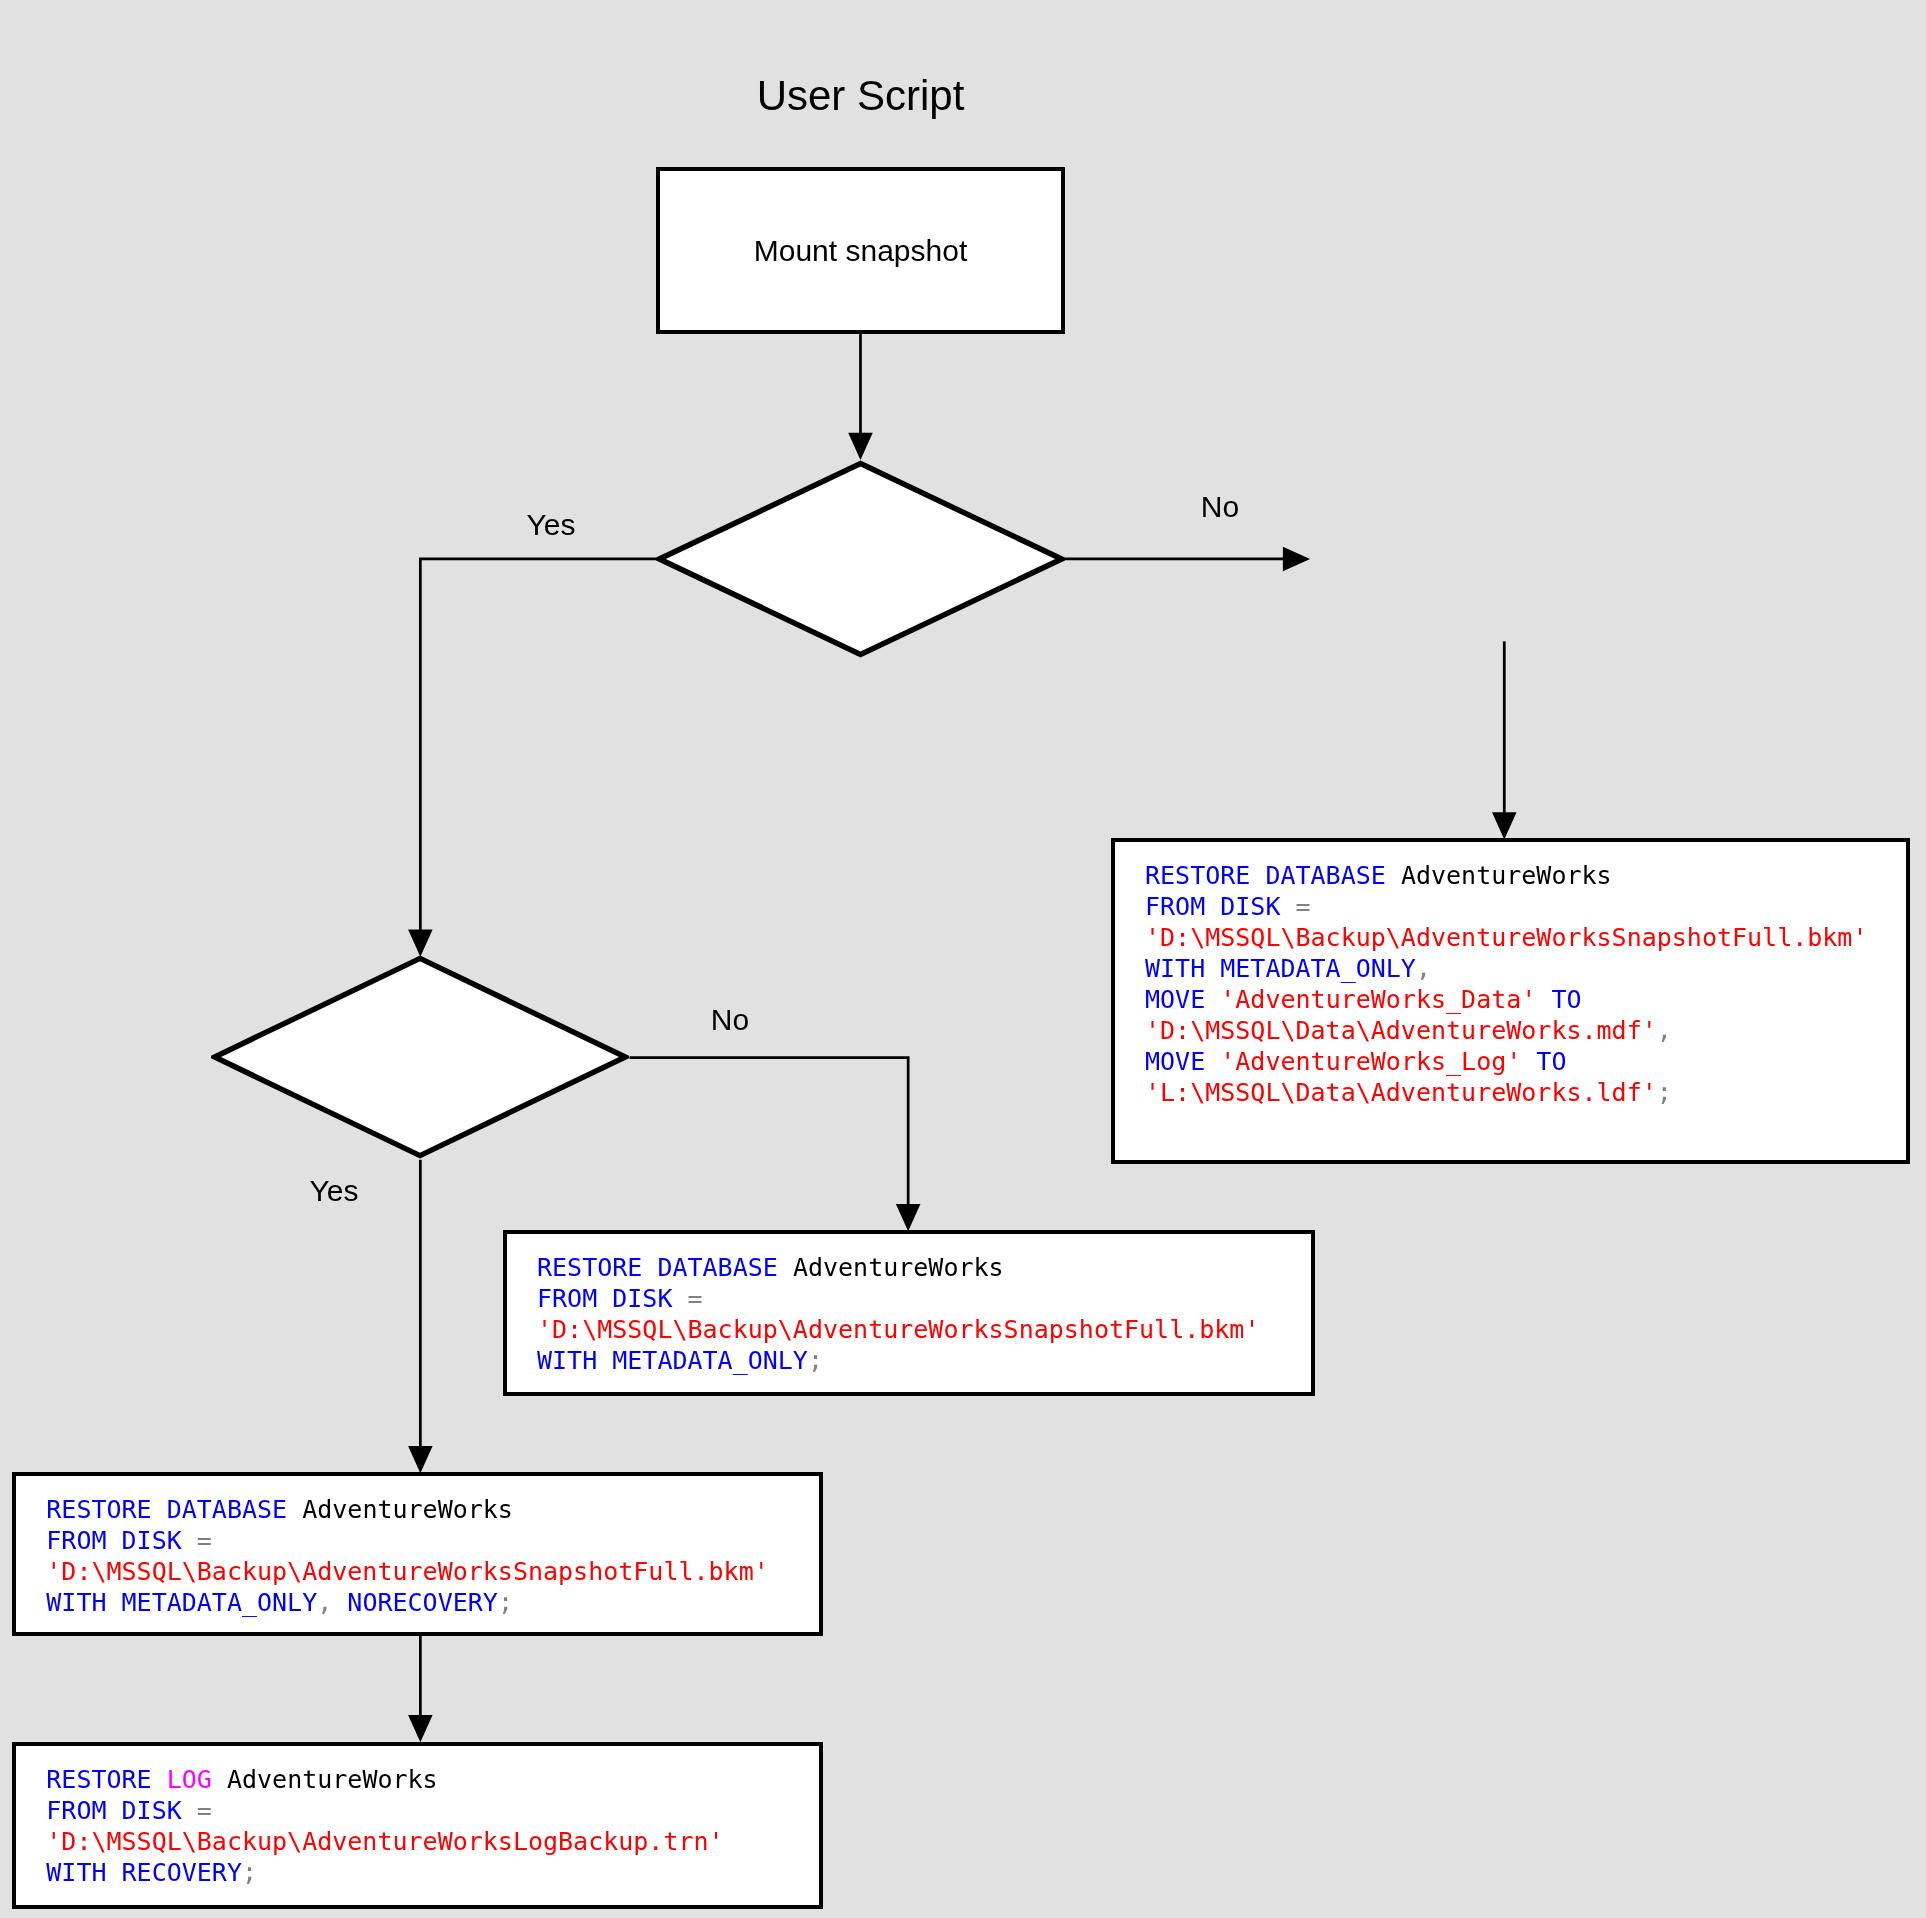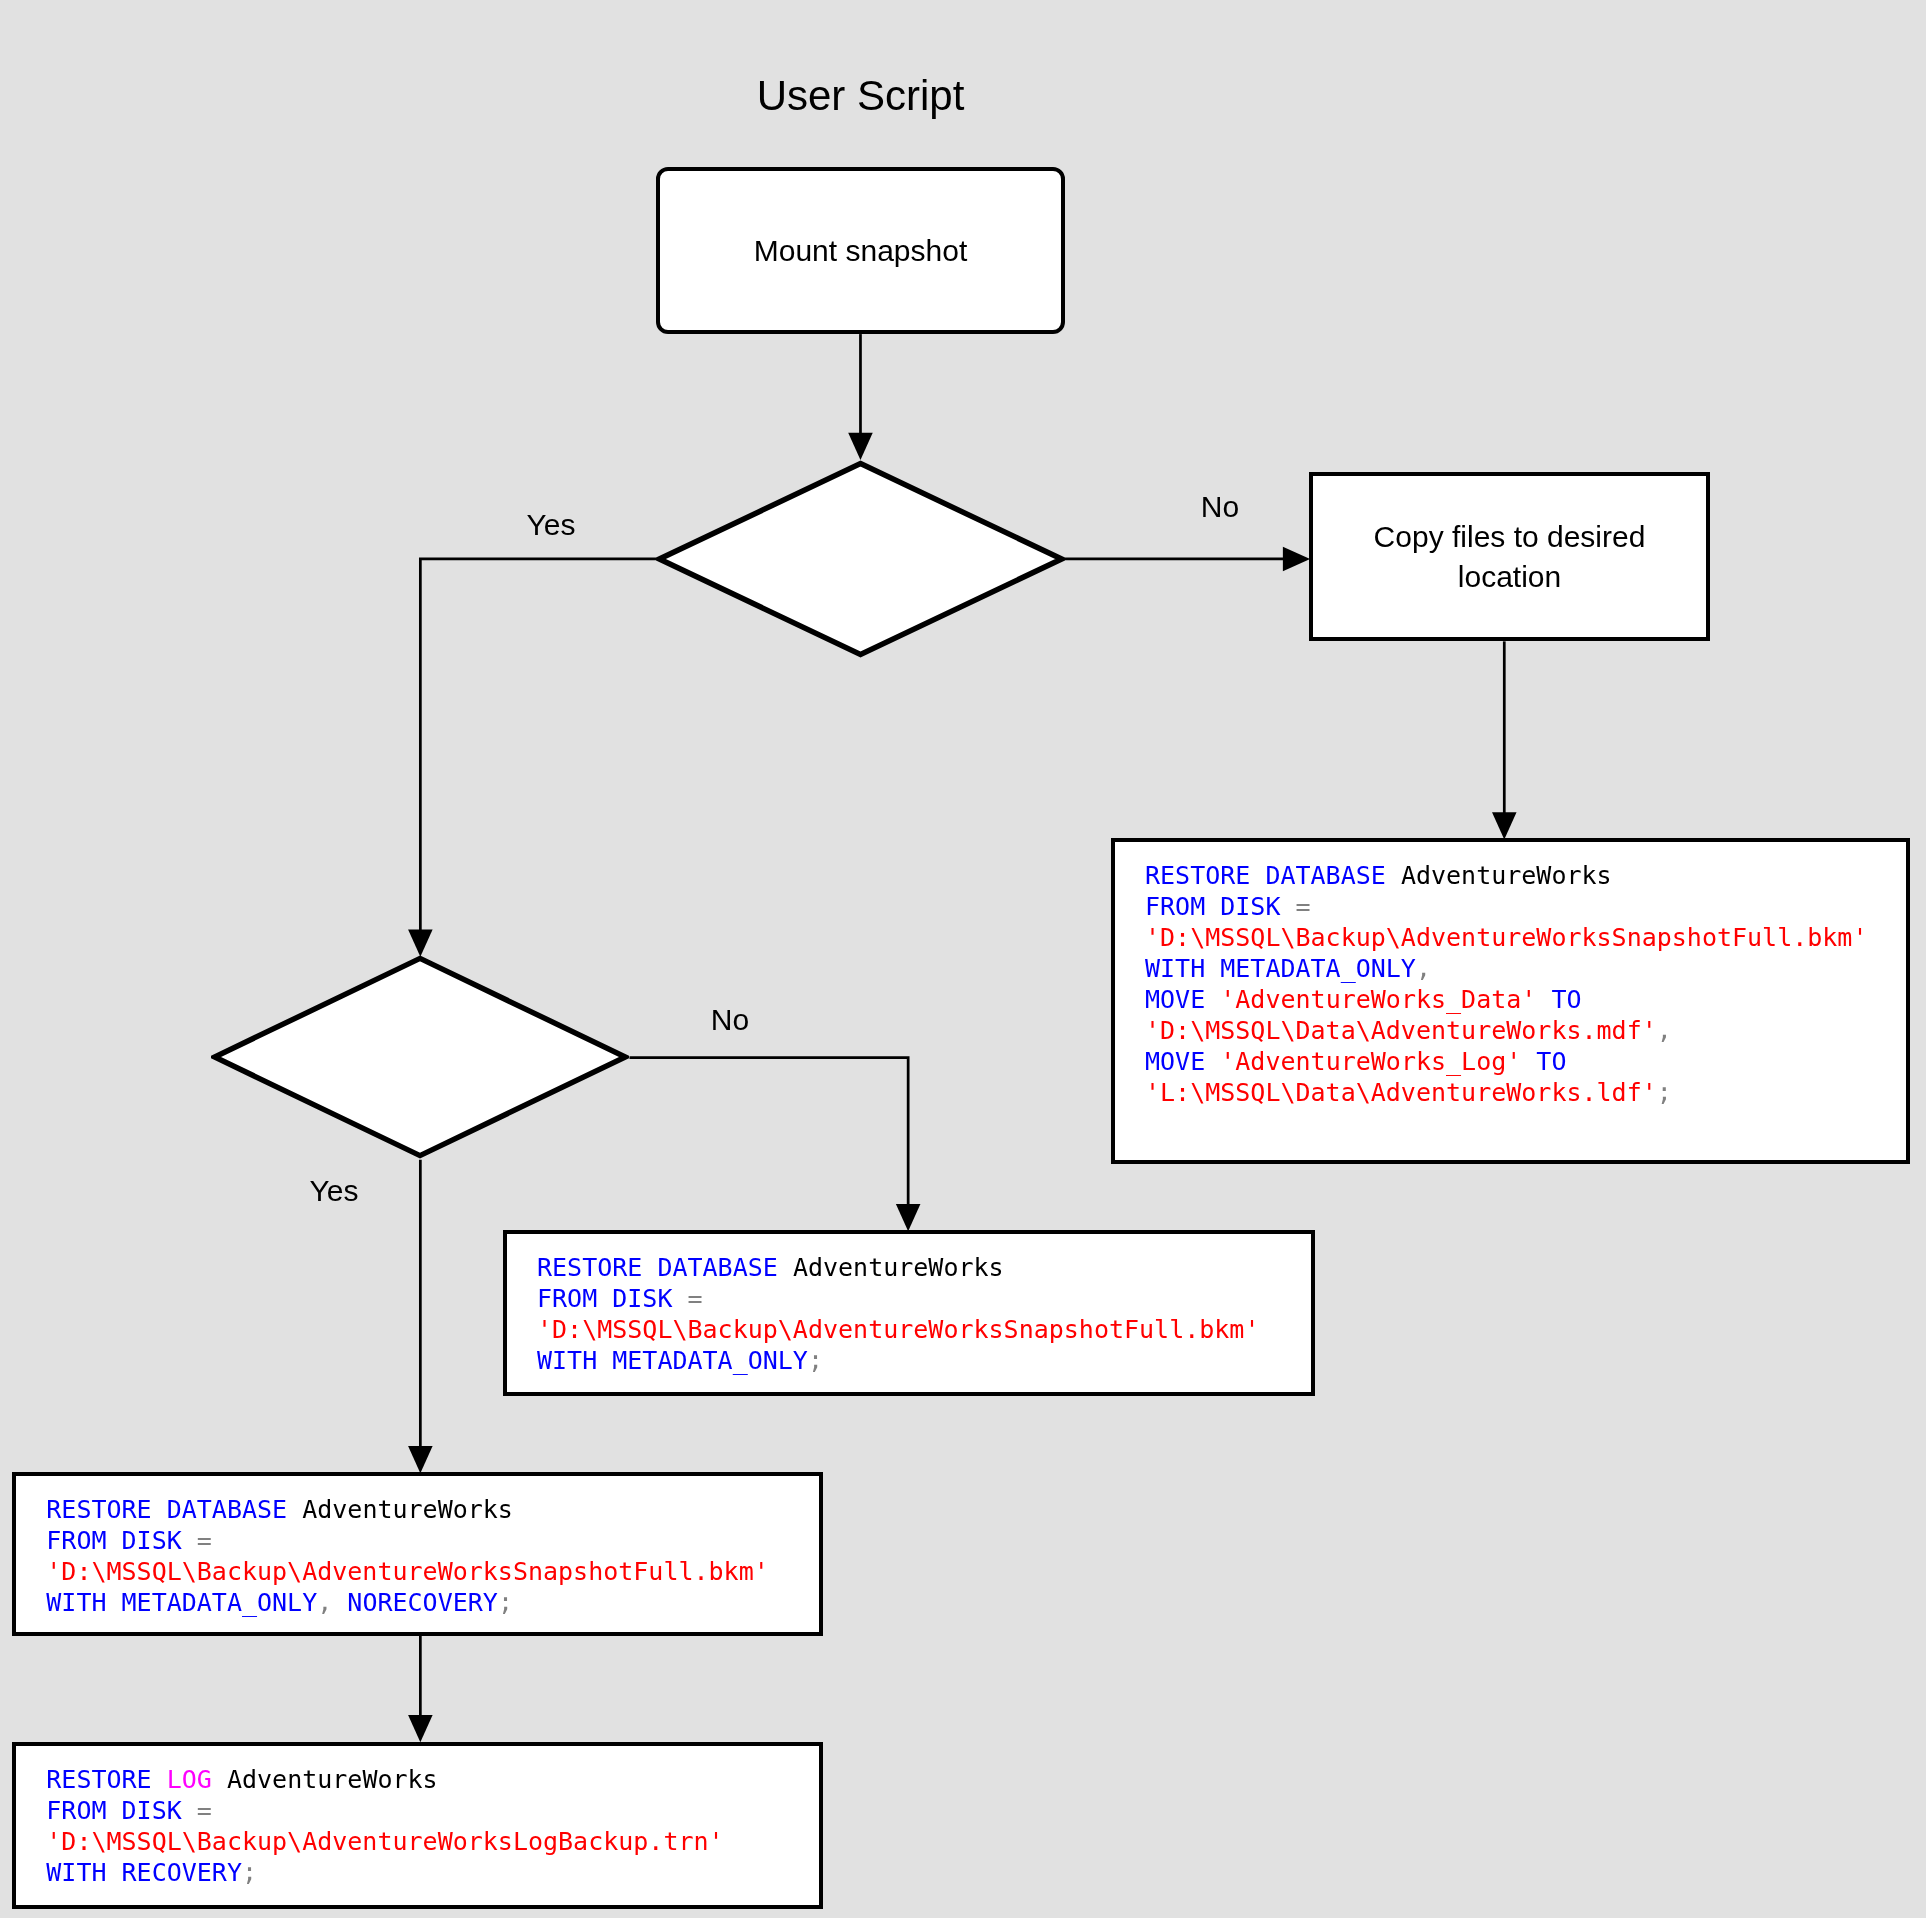--- a/index.html
+++ b/index.html
@@ -90,37 +90,33 @@
       <polygon points="1883,802 1883,838 1923,820"></polygon>
       <polygon points="2190,1192 2226,1192 2208,1232"></polygon>
       <polygon points="1315,1767 1351,1767 1333,1807"></polygon>
       <polygon points="599,2122 635,2122 617,2162"></polygon>
       <polygon points="599,2517 635,2517 617,2557"></polygon>
     </g>
   </svg>
 
   <div class="title node" style="left:656px;top:33px;width:409px;">User Script</div>
 
-  <div class="process-box node" style="left:656px;top:167px;width:409px;height:167px;border-radius:12px;">
+  <div class="process-box node" style="left:656px;top:167px;width:409px;height:167px;">
     <div>Mount snapshot</div>
   </div>
 
   <div class="diamond-wrap node" style="left:656px;top:460px;width:409px;height:198px;">
     <svg width="409" height="198" viewBox="0 0 600 290">
       <polygon points="300,5 595,145 300,285 5,145" fill="#ffffff" stroke="#000000" stroke-width="8"></polygon>
     </svg>
   </div>
 
   <div class="edge-label node" style="left:551px;top:528px;">Yes</div>
   <div class="edge-label node" style="left:1220px;top:510px;">No</div>
 
-  <div class="process-box node" style="left:1309px;top:472px;width:401px;height:169px;">
-    <div>Copy files to desired</div>
-    <div>location</div>
-  </div>
 
   <div class="code-box node" style="left:1111px;top:838px;width:799px;height:326px;"><div class="code-line"><span class="tok-k">RESTORE DATABASE</span><span class="tok-i"> AdventureWorks</span></div><div class="code-line"><span class="tok-k">FROM DISK</span><span class="tok-o"> =</span></div><div class="code-line"><span class="tok-s">'D:\MSSQL\Backup\AdventureWorksSnapshotFull.bkm'</span></div><div class="code-line"><span class="tok-k">WITH METADATA_ONLY</span><span class="tok-o">,</span></div><div class="code-line"><span class="tok-k">MOVE</span><span class="tok-s"> 'AdventureWorks_Data'</span><span class="tok-k"> TO</span></div><div class="code-line"><span class="tok-s">'D:\MSSQL\Data\AdventureWorks.mdf'</span><span class="tok-o">,</span></div><div class="code-line"><span class="tok-k">MOVE</span><span class="tok-s"> 'AdventureWorks_Log'</span><span class="tok-k"> TO</span></div><div class="code-line"><span class="tok-s">'L:\MSSQL\Data\AdventureWorks.ldf'</span><span class="tok-o">;</span></div></div>
 
   <div class="diamond-wrap node" style="left:211px;top:955px;width:418px;height:204px;">
     <svg width="418" height="204" viewBox="0 0 614 300">
       <polygon points="307,5 609,150 307,295 5,150" fill="#ffffff" stroke="#000000" stroke-width="8"></polygon>
     </svg>
   </div>
 
   <div class="edge-label node" style="left:334px;top:1194px;">Yes</div>

